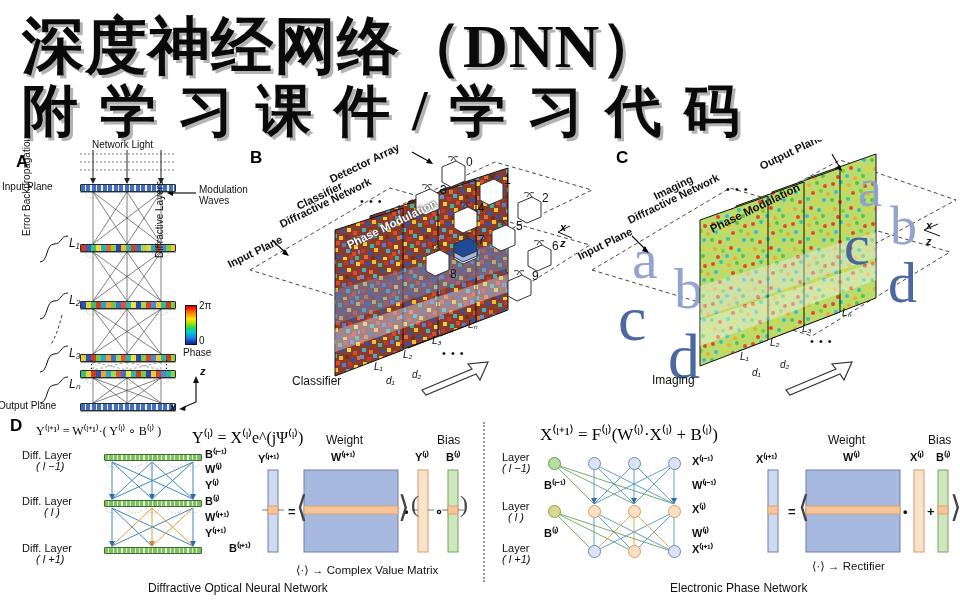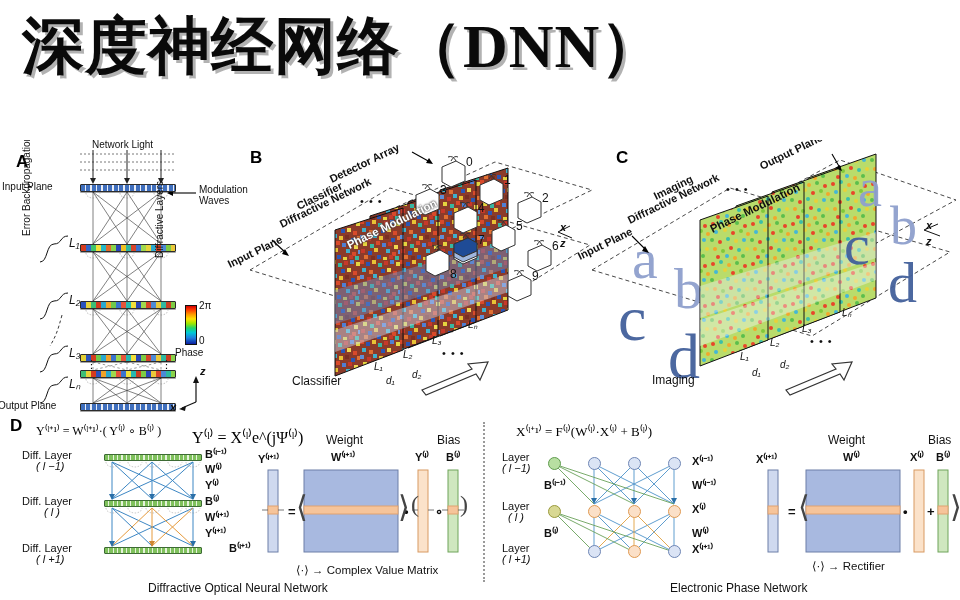--- a/index.html
+++ b/index.html
@@ -101,20 +101,21 @@
 
   .eq { position:absolute; font-family:"Liberation Serif", serif; font-size: 12.5px; color:#000; white-space: nowrap;}
 </style>
 </head>
 <body>
 
 <div id="page">
 
   <div id="title-banner">
     <div class="title-line" id="title-line-1">深度神经网络（DNN）</div>
+    <div class="title-line" id="title-line-2">附 学 习 课 件 / 学 习 代 码</div>
   </div>
 
   <div id="panel-a">
     <div class="panel-letter" style="left:16px; top:12px;">A</div>
 
     <div class="lbl" style="left:92px; top:0px;">Network Light</div>
 
     <svg style="position:absolute;left:0;top:0;width:240px;height:272px;">
 
       <g stroke="#555" stroke-width="0.8" stroke-dasharray="2,2" fill="none">
@@ -256,21 +257,21 @@
     <div class="lbl it" style="left:69px; top:154px; font-size:12px;">L₂</div>
     <div class="lbl it" style="left:69px; top:207px; font-size:12px;">L₃</div>
     <div class="lbl it" style="left:69px; top:238px; font-size:12px;">Lₙ</div>
 
     <div class="lbl" style="left:86px; top:219px; font-size:11px;">⋮</div>
     <div class="lbl" style="left:161px; top:219px; font-size:11px;">⋮</div>
 
     <div id="phase-bar" style="left:185px; top:165px;"></div>
     <div class="lbl" style="left:199px; top:161px;">2π</div>
     <div class="lbl" style="left:199px; top:196px;">0</div>
-    <div class="lbl" style="left:175px; top:208px;">Phase</div>
+    <div class="lbl" style="left:183px; top:208px;">Phase</div>
 
     <div class="lbl it b" style="left:200px; top:226px; font-size:11px;">z</div>
     <div class="lbl it b" style="left:170px; top:262px; font-size:11px;">x</div>
   </div>
 
   <div id="panel-b" class="plate-wrap" style="left:240px; top:140px; width:360px; height:272px;">
     <div class="panel-letter" style="left:10px; top:8px;">B</div>
 
     <svg style="position:absolute;left:0;top:0;width:360px;height:272px;">
       <defs>
@@ -672,21 +673,21 @@
     <div class="op" style="left:435px; top:92px;">∘</div>
 
     <div class="brace" style="left:296px; top:80px;">⟨</div>
     <div class="brace" style="left:398px; top:80px;">⟩</div>
     <div class="brace" style="left:411px; top:80px; font-size:24px;">(</div>
     <div class="brace" style="left:460px; top:80px; font-size:24px;">)</div>
 
     <div class="lbl" style="left:296px; top:152px; font-size:11.5px;">⟨·⟩ → Complex Value Matrix</div>
     <div class="lbl" style="left:148px; top:170px; font-size:12px;">Diffractive Optical Neural Network</div>
 
-    <div class="eq b" style="left:516px; top:10px; font-size:13px;">X⁽ˡ⁺¹⁾ = F⁽ˡ⁾(W⁽ˡ⁾·X⁽ˡ⁾ + B⁽ˡ⁾)</div>
+    <div class="eq b" style="left:540px; top:10px; font-size:17px;">X⁽ˡ⁺¹⁾ = F⁽ˡ⁾(W⁽ˡ⁾·X⁽ˡ⁾ + B⁽ˡ⁾)</div>
 
     <svg style="position:absolute;left:0;top:0;width:960px;height:188px;">
 
       <g stroke="#4e93c9" stroke-width="0.9" fill="none">
         <line x1="594" y1="52" x2="594" y2="92"></line>
           <line x1="594" y1="52" x2="634" y2="92"></line>
           <line x1="594" y1="52" x2="674" y2="92"></line>
         <line x1="634" y1="52" x2="594" y2="92"></line>
           <line x1="634" y1="52" x2="634" y2="92"></line>
           <line x1="634" y1="52" x2="674" y2="92"></line>

